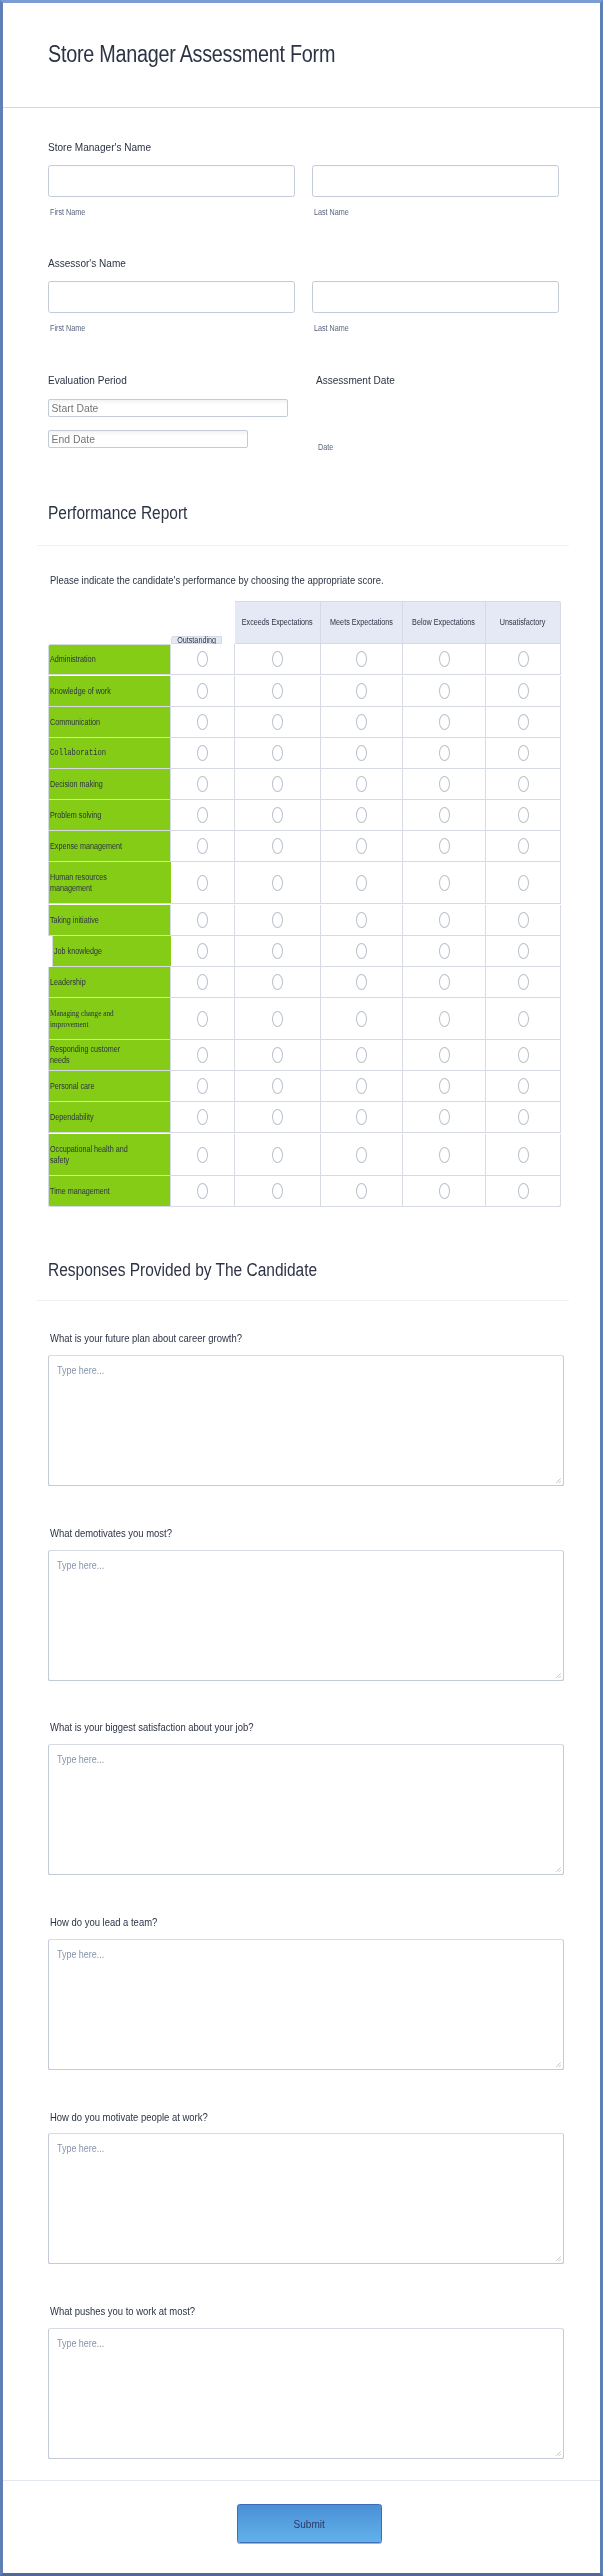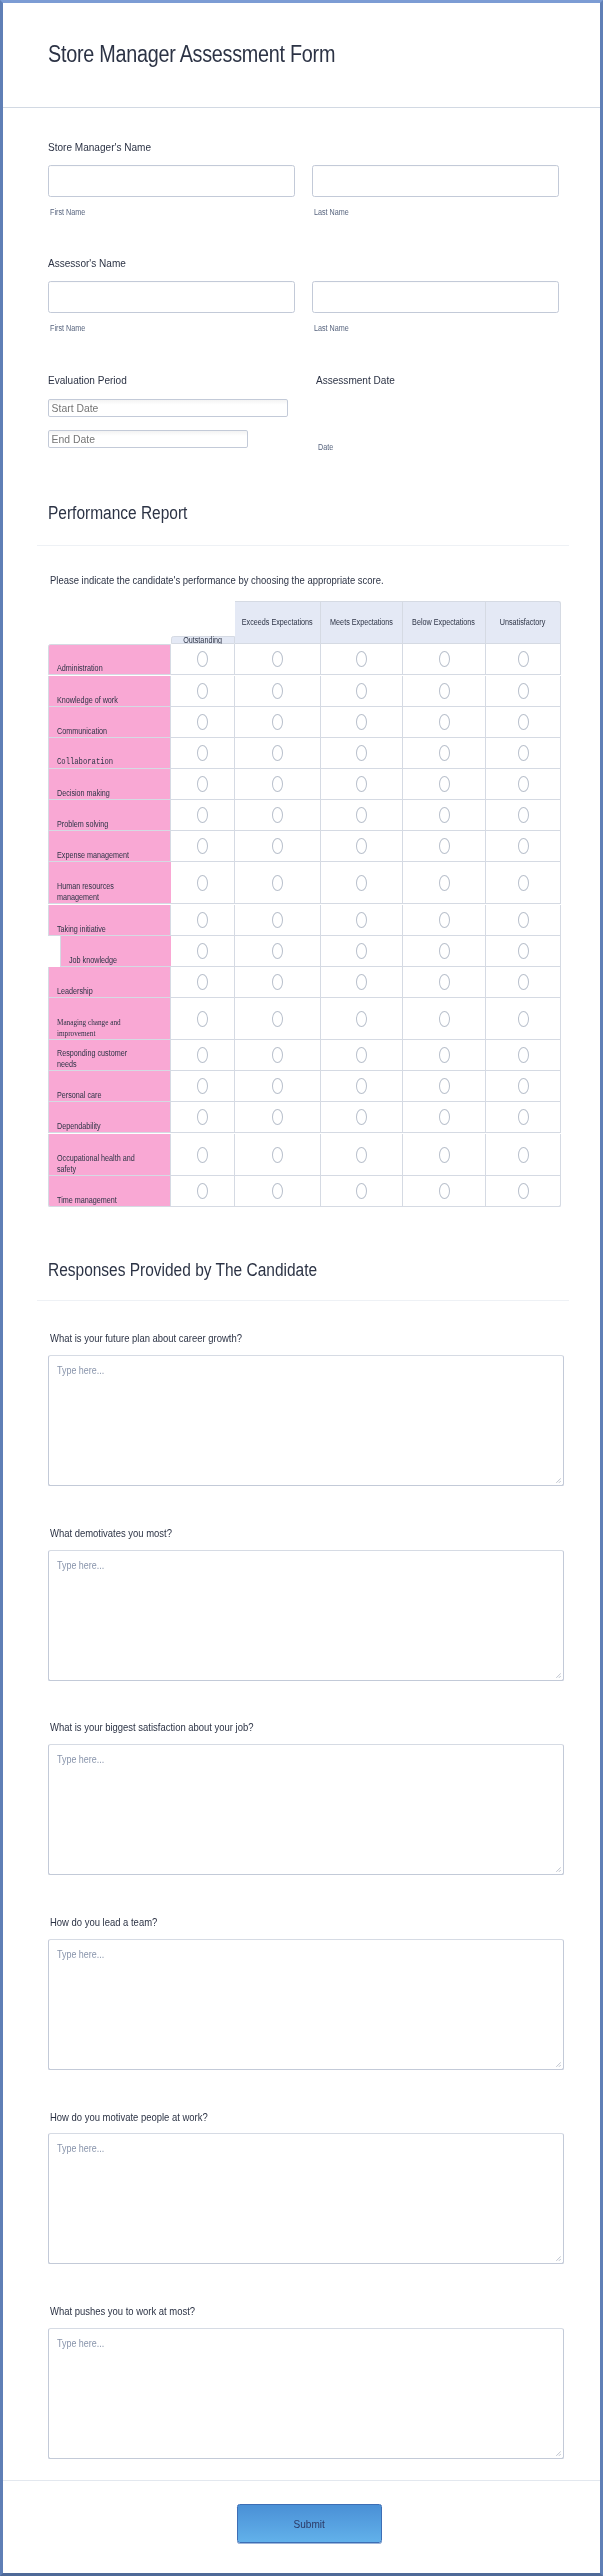--- a/index.html
+++ b/index.html
@@ -55,21 +55,21 @@
     font-size: 18px; color: #2c3345; white-space: nowrap;
     transform: scaleX(0.86); transform-origin: left center;
   }
 
   
   .matrix { left: 45px; top: 598px; width: 512px; }
   .mrow { position: absolute; left: 0; width: 512px; }
   .cell { position: absolute; top: 0; bottom: 0; border-right: 0.6px solid #d5dae3; border-bottom: 0.6px solid #d5dae3; background: #fff; }
   .hcell { background: #e4e9f5; border-top: 0.6px solid #d5dae3; display: flex; align-items: center; justify-content: center; text-align: center; }
   .hcell span { font-size: 8.4px; line-height: 11px; color: #2c3345; display: inline-block; transform: scaleX(0.86); }
-  .rlabel { background: #f9a8d4; border-left: 0.6px solid #d5dae3; display: flex; align-items: flex-end; padding-left: 8px; }
+  .rlabel { background: #84cc16; border-left: 0.6px solid #d5dae3; display: flex; align-items: center; padding-left: 1px; }
   .rlabel span { font-size: 8.4px; line-height: 11px; color: #2c3345; display: inline-block; transform: scaleX(0.86); transform-origin: left center; width: 91px; }
   .radio-cell { display: flex; align-items: center; justify-content: center; }
   .radio { width: 11px; height: 16px; border: 1px solid #b9c0cc; border-radius: 50%; background: #fff; cursor: pointer; }
 
   .textarea {
     border: 0.6px solid #c3cad8; border-radius: 2.6px; background: #fff; width: 516px; height: 131px;
     border-top: 1.3px solid #d6dbe4;
   }
   .ta-placeholder {
     position: absolute; left: 7.8px; top: 9px; font-size: 10.4px; color: #8894ab;
@@ -112,21 +112,21 @@
 
   <div class="abs label" style="left:313px;top:370px;">Assessment Date</div>
   <div class="abs sublabel" style="left:315px;top:439px;">Date</div>
 
   <div class="abs section-title" style="left:45px;top:500px;">Performance Report</div>
   <div class="abs hr-light" style="left:34px;top:542px;width:532px;"></div>
   <div class="abs label" style="left:47px;top:571px;font-size:11px;">Please indicate the candidate's performance by choosing the appropriate score.</div>
 
   <div class="abs matrix" id="matrix">
       <div class="mrow" style="top: 0px; height: 43px;">
-        <div class="cell hcell" style="left: 123px; width: 64px; border-left: 0.6px solid rgb(213, 218, 227); border-top-left-radius: 2.6px; margin-top: 35px;">
+        <div class="cell hcell" style="left: 123px; width: 51px; border-left: 0.6px solid rgb(213, 218, 227); border-top-left-radius: 2.6px; margin-top: 35px;">
           <span>Outstanding</span>
         </div>
         <div class="cell hcell" style="left: 187px; width: 86px;">
           <span>Exceeds Expectations</span>
         </div>
         <div class="cell hcell" style="left: 273px; width: 82px;">
           <span>Meets Expectations</span>
         </div>
         <div class="cell hcell" style="left: 355px; width: 83px;">
           <span>Below Expectations</span>
@@ -309,21 +309,21 @@
           <div class="radio"></div>
         </div>
         <div class="cell radio-cell" style="left: 355px; width: 83px;">
           <div class="radio"></div>
         </div>
         <div class="cell radio-cell" style="left: 438px; width: 75px;">
           <div class="radio"></div>
         </div>
       </div>
       <div class="mrow" style="top: 335px; height: 31px;">
-        <div class="cell rlabel" style="left: 12px; width: 123px;">
+        <div class="cell rlabel" style="left: 4px; width: 123px;">
           <span>Job knowledge</span>
         </div>
         <div class="cell radio-cell" style="left: 123px; width: 64px;">
           <div class="radio"></div>
         </div>
         <div class="cell radio-cell" style="left: 187px; width: 86px;">
           <div class="radio"></div>
         </div>
         <div class="cell radio-cell" style="left: 273px; width: 82px;">
           <div class="radio"></div>

